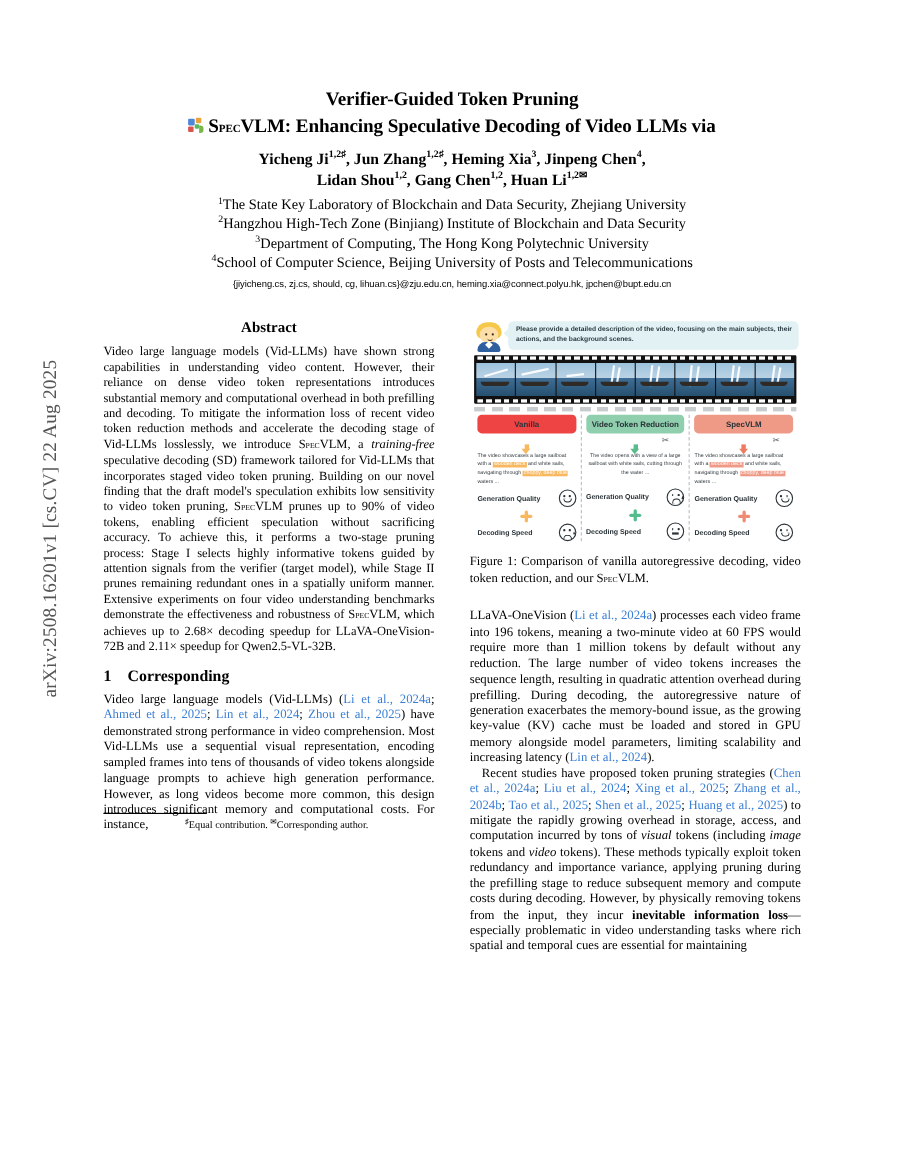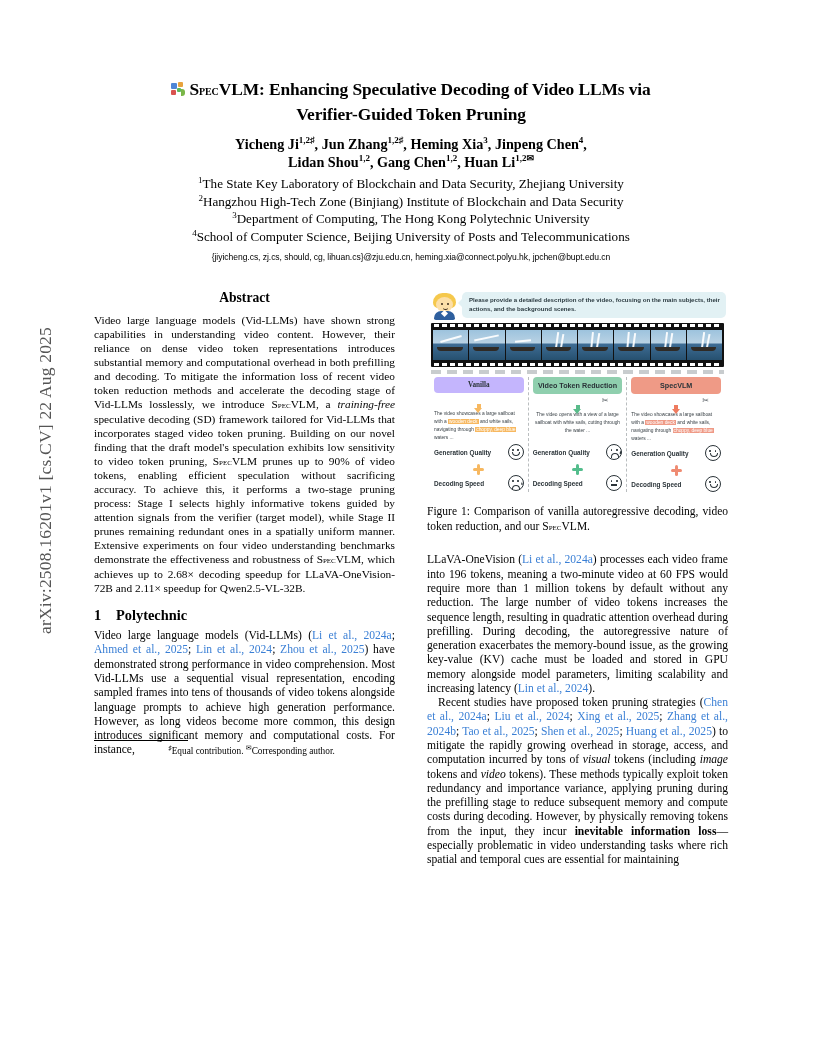--- a/index.html
+++ b/index.html
@@ -229,30 +229,30 @@
   }
 </style>
 <style>.plus-0:before,.plus-0:after{background:#f7b860;}</style><style>.plus-1:before,.plus-1:after{background:#53bd8c;}</style><style>.plus-2:before,.plus-2:after{background:#ef8b72;}</style></head>
 <body>
 
 <div id="arxiv-stamp">arXiv:2508.16201v1  [cs.CV]  22 Aug 2025</div>
 
 <div id="page">
 
   <div>
+    <div class="title">Verifier-Guided Token Pruning</div>
     <div class="title">
       <span class="logo-icon">
         <i style="left:0;top:1px;width:6px;height:6px;background:#4f86d6;"></i>
         <i style="left:7px;top:0;width:5px;height:5px;background:#e8a33d;"></i>
         <i style="left:0;top:8px;width:5px;height:5px;background:#d9534f;"></i>
         <i style="left:6px;top:6px;width:4px;height:4px;background:#5cb85c;"></i>
         <i style="left:10px;top:7px;width:4px;height:7px;background:#7ab648;border-radius:0 3px 3px 0;"></i>
       </span><span>S</span><span class="sc" style="font-size:13.6px;">pec</span><span>VLM: Enhancing Speculative Decoding of Video LLMs via</span>
     </div>
-    <div class="title">Verifier-Guided Token Pruning</div>
 
     <div class="authors">
       <div>
         <span>Yicheng Ji</span><sup>1,2</sup><sup>♯</sup><span>, Jun Zhang</span><sup>1,2</sup><sup>♯</sup><span>, Heming Xia</span><sup>3</sup><span>, Jinpeng Chen</span><sup>4</sup><span>,</span>
       </div>
       <div>
         <span>Lidan Shou</span><sup>1,2</sup><span>, Gang Chen</span><sup>1,2</sup><span>, Huan Li</span><sup>1,2</sup><sup>✉</sup>
       </div>
     </div>
 
@@ -268,21 +268,21 @@
 
   <div id="cols">
 
     <div class="col left">
 
       <div class="abs">
         <h2 class="sec-head">Abstract</h2>
         <p class="just"><span>Video large language models (Vid-LLMs) have shown strong capabilities in understanding video content. However, their reliance on dense video token representations introduces substantial memory and computational overhead in both prefilling and decoding. To mitigate the information loss of recent video token reduction methods and accelerate the decoding stage of Vid-LLMs losslessly, we introduce </span><span>S</span><span class="sc" style="font-size:10.2px;">pec</span><span>VLM</span><span>, a </span><span class="it">training-free</span><span> speculative decoding (SD) framework tailored for Vid-LLMs that incorporates staged video token pruning. Building on our novel finding that the draft model's speculation exhibits low sensitivity to video token pruning, </span><span>S</span><span class="sc" style="font-size:10.2px;">pec</span><span>VLM</span><span> prunes up to 90% of video tokens, enabling efficient speculation without sacrificing accuracy. To achieve this, it performs a two-stage pruning process: Stage I selects highly informative tokens guided by attention signals from the verifier (target model), while Stage II prunes remaining redundant ones in a spatially uniform manner. Extensive experiments on four video understanding benchmarks demonstrate the effectiveness and robustness of </span><span>S</span><span class="sc" style="font-size:10.2px;">pec</span><span>VLM</span><span>, which achieves up to 2.68× decoding speedup for LLaVA-OneVision-72B and 2.11× speedup for Qwen2.5-VL-32B.</span></p>
       </div>
 
-      <h3 class="num-head"><span class="n">1</span><span>Polytechnic</span></h3>
+      <h3 class="num-head"><span class="n">1</span><span>Corresponding</span></h3>
 
       <p class="just"><span>Video large language models (Vid-LLMs) (</span><span class="cite">Li et al., 2024a</span><span>; </span><span class="cite">Ahmed et al., 2025</span><span>; </span><span class="cite">Lin et al., 2024</span><span>; </span><span class="cite">Zhou et al., 2025</span><span>) have demonstrated strong performance in video comprehension. Most Vid-LLMs use a sequential visual representation, encoding sampled frames into tens of thousands of video tokens alongside language prompts to achieve high generation performance. However, as long videos become more common, this design introduces significant memory and computational costs. For instance,</span></p>
 
       <div class="footnote">
         <div class="fn-rule"></div>
         <div class="fn-text"><sup>♯</sup><span>Equal contribution. </span><sup>✉</sup><span>Corresponding author.</span></div>
       </div>
     </div>
 
     <div class="col right">
@@ -343,21 +343,21 @@
                   <span class="hull"></span>
                 </div>
             </div>
           </div>
 
           <div class="sep-dashes"></div>
 
           <div class="panels">
 
             <div class="panel">
-              <div class="p-head" style="background:#c4b5fd;font-family:Liberation Serif, serif;">Vanilla</div>
+              <div class="p-head" style="background:#ef4444;">Vanilla</div>
               <div class="arrow-row">
                 <span class="arrow">
                   <span class="stem" style="background:#f7b860;"></span>
                   <span class="head" style="border-top-color:#f7b860;"></span>
                 </span>
               </div>
               <div class="pan-text"><span>The video showcases a large sailboat with a </span><span class="hl-o">wooden deck</span><span> and white sails, navigating through </span><span class="hl-o">choppy, deep blue</span><span> waters ...</span></div>
               <div class="metric">
                 <span class="lbl">Generation Quality</span>
                 <span class="face">

